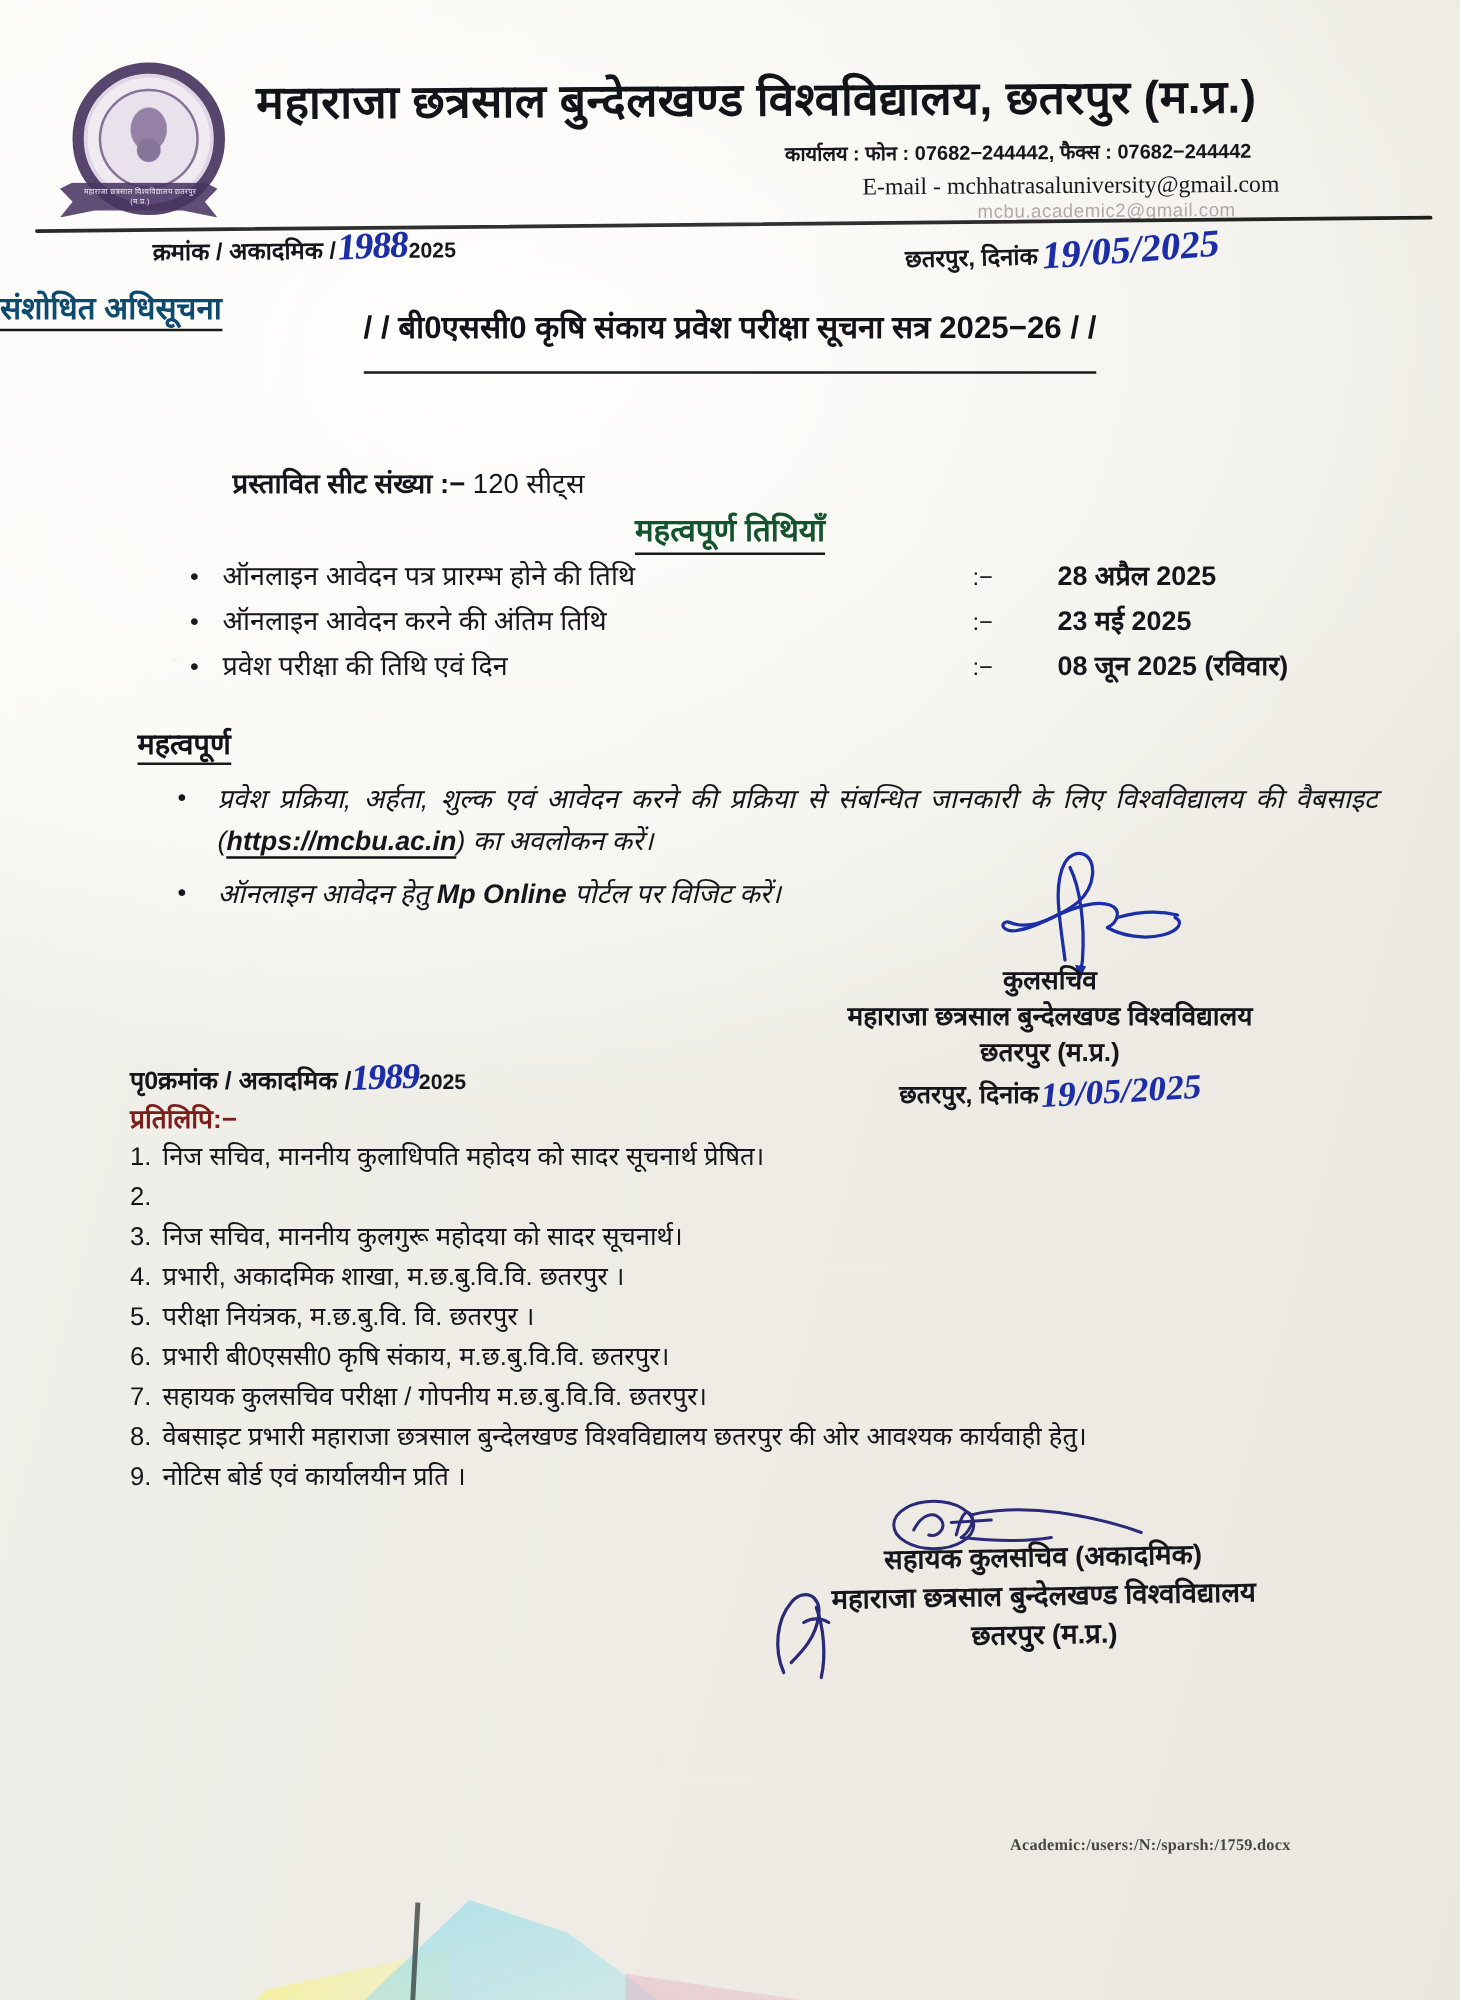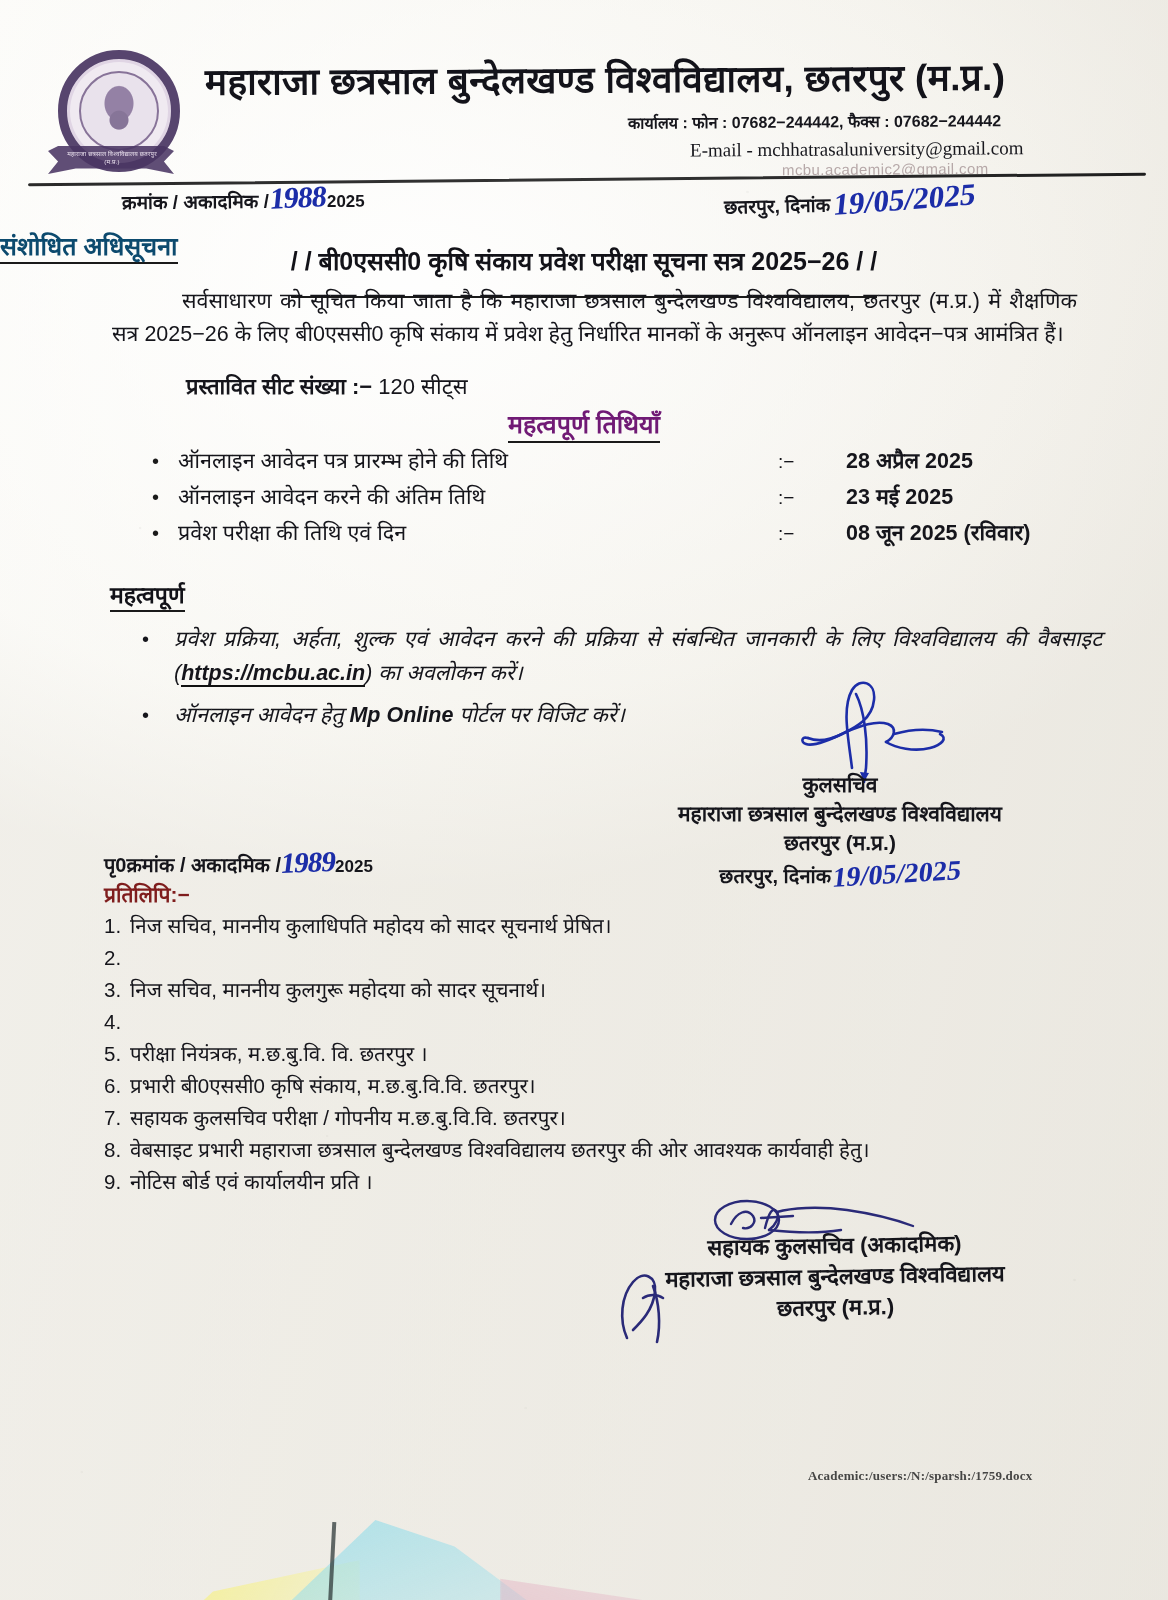--- a/index.html
+++ b/index.html
@@ -160,21 +160,21 @@
   }
 
   #seats {
     left: 186px; top: 370px;
     font-size: 22px; font-weight: 600; color: #15151b; white-space: nowrap;
   }
   #seats .val { font-weight: 500; }
 
   #dates-head {
     left: 0; top: 406px; width: 1168px; text-align: center;
-    font-size: 25px; font-weight: 700; color: #701a75;
+    font-size: 25px; font-weight: 700; color: #14532d;
   }
   #dates-head span { border-bottom: 2px solid #1a1a1a; padding-bottom: 3px; }
 
   #dates-list { left: 152px; top: 445px; width: 950px; }
   .date-row {
     display: flex; align-items: baseline;
     height: 36px; font-size: 21.5px; color: #15151b; font-weight: 500;
   }
   .date-row .bul {
     width: 26px; font-size: 20px; line-height: 1; color: #1a1a1a;
@@ -317,21 +317,20 @@
     <span>छतरपुर, दिनांक</span><span class="hand">19/05/2025</span>
   </div>
 
   <div class="abs dev" id="title1">
     <span>संशोधित अधिसूचना</span>
   </div>
   <div class="abs dev" id="title2">
     <span>/ / बी0एससी0 कृषि संकाय प्रवेश परीक्षा सूचना सत्र 2025−26 / /</span>
   </div>
 
-  <div class="abs dev" id="body-para">सर्वसाधारण को सूचित किया जाता है कि महाराजा छत्रसाल बुन्देलखण्ड विश्वविद्यालय, छतरपुर (म.प्र.) में शैक्षणिक सत्र 2025−26 के लिए बी0एससी0 कृषि संकाय में प्रवेश हेतु निर्धारित मानकों के अनुरूप ऑनलाइन आवेदन−पत्र आमंत्रित हैं।</div>
 
   <div class="abs dev" id="seats">
     <span>प्रस्तावित सीट संख्या :−</span>
     <span class="val">120 सीट्स</span>
   </div>
 
   <div class="abs dev" id="dates-head">
     <span>महत्वपूर्ण तिथियाँ</span>
   </div>
 
@@ -406,20 +405,21 @@
       </div>
     <div class="copy-row">
         <span class="n">2.</span>
       </div>
     <div class="copy-row">
         <span class="n">3.</span>
         <span>निज सचिव, माननीय कुलगुरू महोदया को सादर सूचनार्थ।</span>
       </div>
     <div class="copy-row">
         <span class="n">4.</span>
+        <span>प्रभारी, अकादमिक शाखा, म.छ.बु.वि.वि. छतरपुर ।</span>
       </div>
     <div class="copy-row">
         <span class="n">5.</span>
         <span>परीक्षा नियंत्रक, म.छ.बु.वि. वि. छतरपुर ।</span>
       </div>
     <div class="copy-row">
         <span class="n">6.</span>
         <span>प्रभारी बी0एससी0 कृषि संकाय, म.छ.बु.वि.वि. छतरपुर।</span>
       </div>
     <div class="copy-row">

